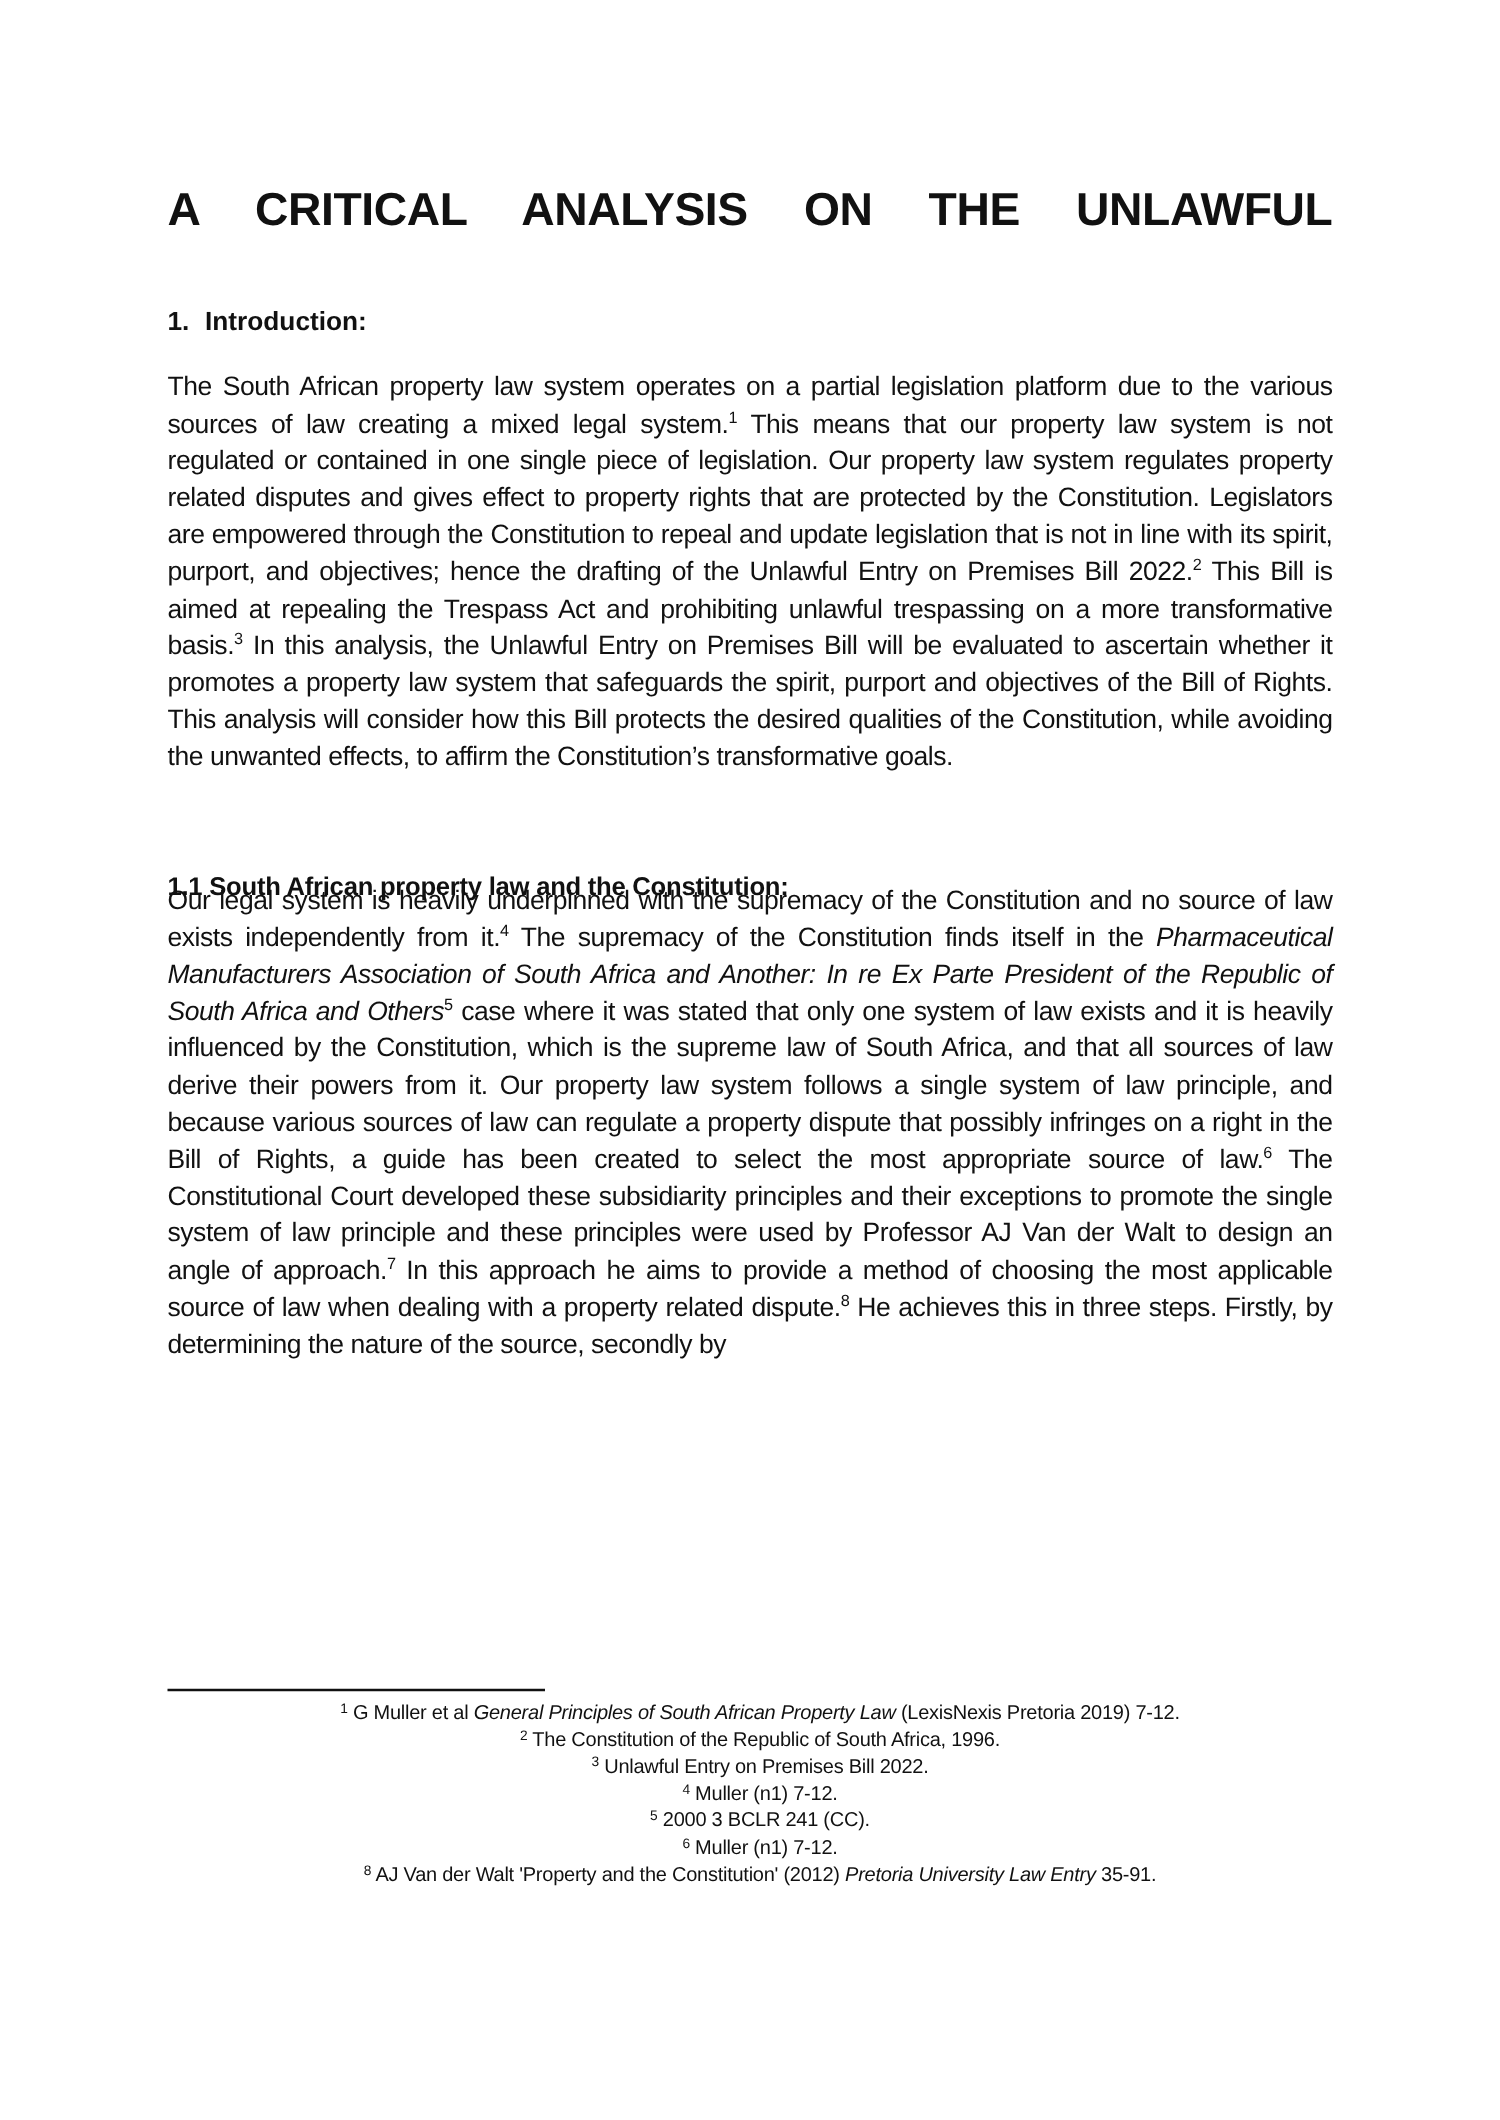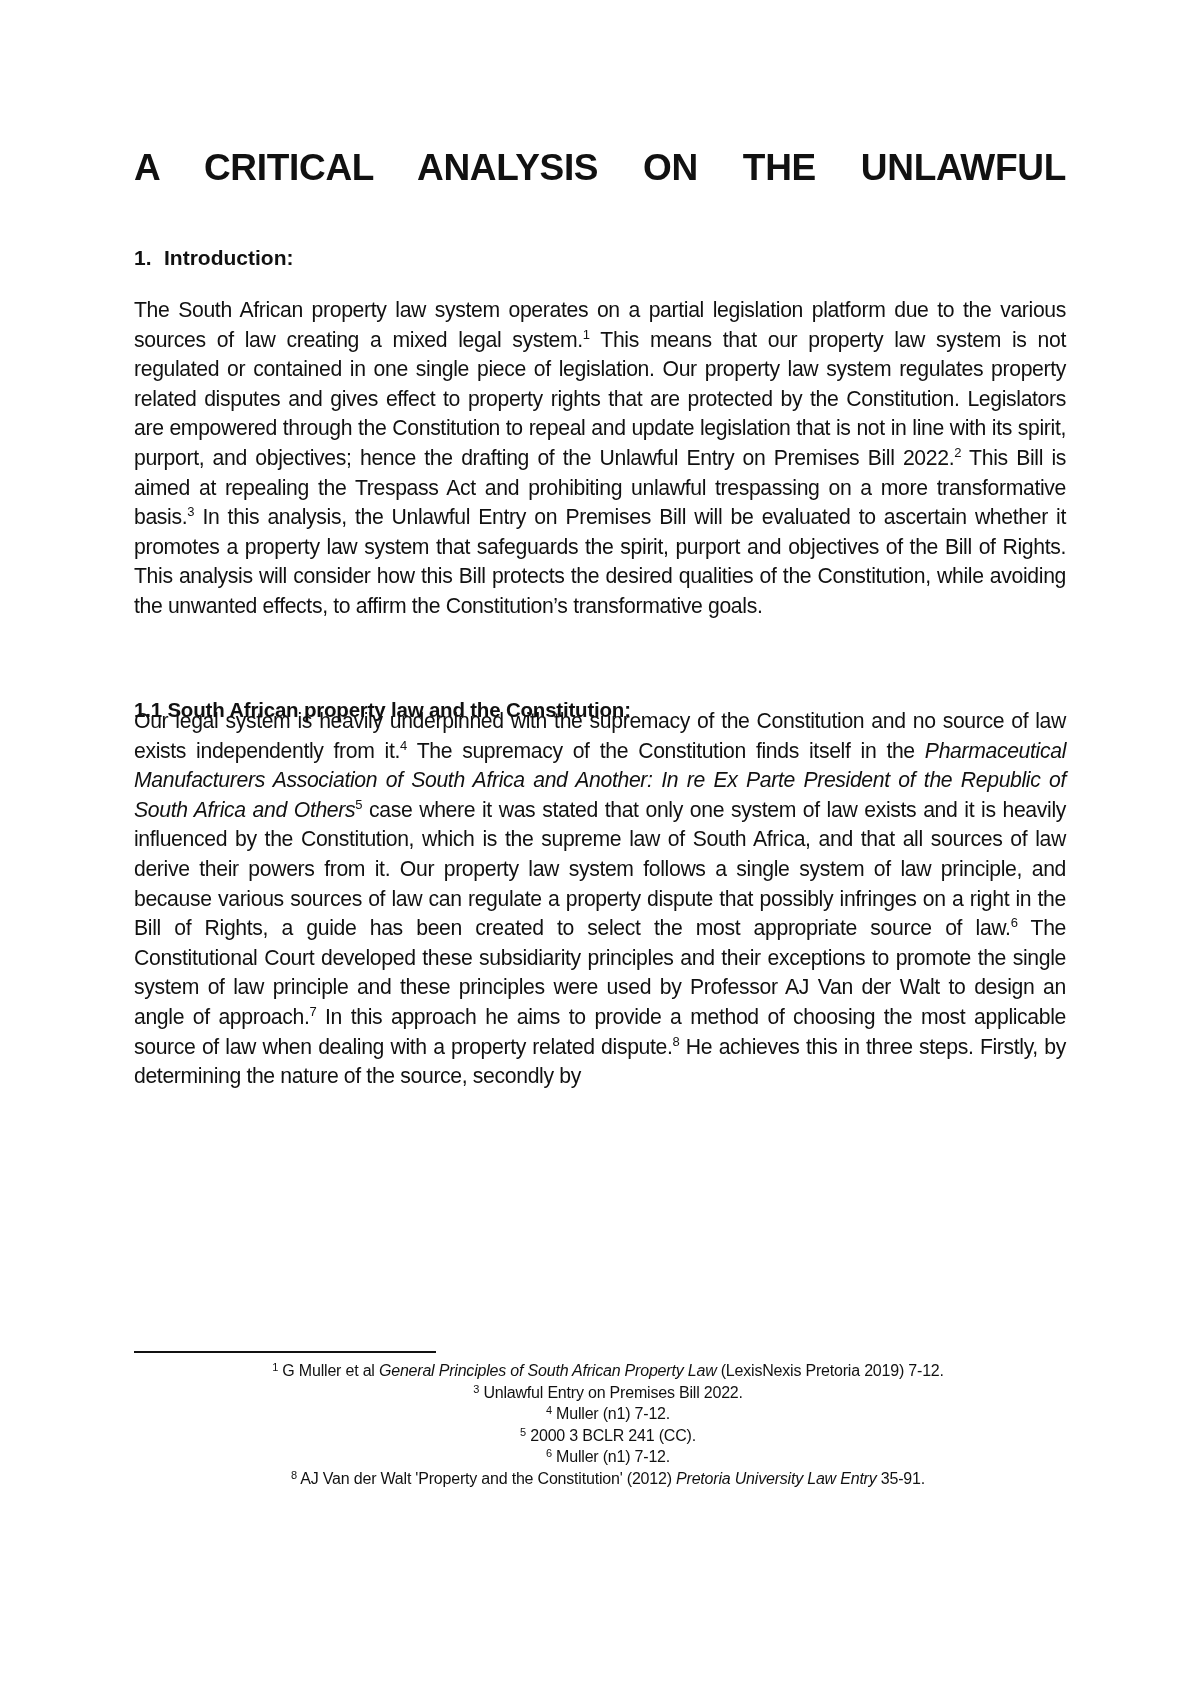--- a/index.html
+++ b/index.html
@@ -44,18 +44,19 @@
   <p class="para p1">The South African property law system operates on a partial legislation platform due to the various sources of law creating a mixed legal system.<sup>1</sup> This means that our property law system is not regulated or contained in one single piece of legislation. Our property law system regulates property related disputes and gives effect to property rights that are protected by the Constitution. Legislators are empowered through the Constitution to repeal and update legislation that is not in line with its spirit, purport, and objectives; hence the drafting of the Unlawful Entry on Premises Bill 2022.<sup>2</sup> This Bill is aimed at repealing the Trespass Act and prohibiting unlawful trespassing on a more transformative basis.<sup>3</sup> In this analysis, the Unlawful Entry on Premises Bill will be evaluated to ascertain whether it promotes a property law system that safeguards the spirit, purport and objectives of the Bill of Rights. This analysis will consider how this Bill protects the desired qualities of the Constitution, while avoiding the unwanted effects, to affirm the Constitution’s transformative goals.</p>
 
   <h2 class="h2">1.1 South African property law and the Constitution:</h2>
 
   <p class="para p2">Our legal system is heavily underpinned with the supremacy of the Constitution and no source of law exists independently from it.<sup>4</sup> The supremacy of the Constitution finds itself in the <em>Pharmaceutical Manufacturers Association of South Africa and Another: In re Ex Parte President of the Republic of South Africa and Others</em><sup>5</sup> case where it was stated that only one system of law exists and it is heavily influenced by the Constitution, which is the supreme law of South Africa, and that all sources of law derive their powers from it. Our property law system follows a single system of law principle, and because various sources of law can regulate a property dispute that possibly infringes on a right in the Bill of Rights, a guide has been created to select the most appropriate source of law.<sup>6</sup> The Constitutional Court developed these subsidiarity principles and their exceptions to promote the single system of law principle and these principles were used by Professor AJ Van der Walt to design an angle of approach.<sup>7</sup> In this approach he aims to provide a method of choosing the most applicable source of law when dealing with a property related dispute.<sup>8</sup> He achieves this in three steps. Firstly, by determining the nature of the source, secondly by</p>
 </div>
 
 <div class="fn-sep"></div>
 <ol class="footnotes">
     <li><sup>1</sup> G Muller et al <em>General Principles of South African Property Law</em> (LexisNexis Pretoria 2019) 7-12.</li>
+    <li><sup>2</sup> The Constitution of the Republic of South Africa, 1996.</li>
     <li><sup>3</sup> Unlawful Entry on Premises Bill 2022.</li>
     <li><sup>4</sup> Muller (n1) 7-12.</li>
     <li><sup>5</sup> 2000 3 BCLR 241 (CC).</li>
     <li><sup>6</sup> Muller (n1) 7-12.</li>
     <li><sup>8</sup> AJ Van der Walt 'Property and the Constitution' (2012) <em>Pretoria University Law Entry</em> 35-91.</li>
   </ol>
 
 </body></html>

